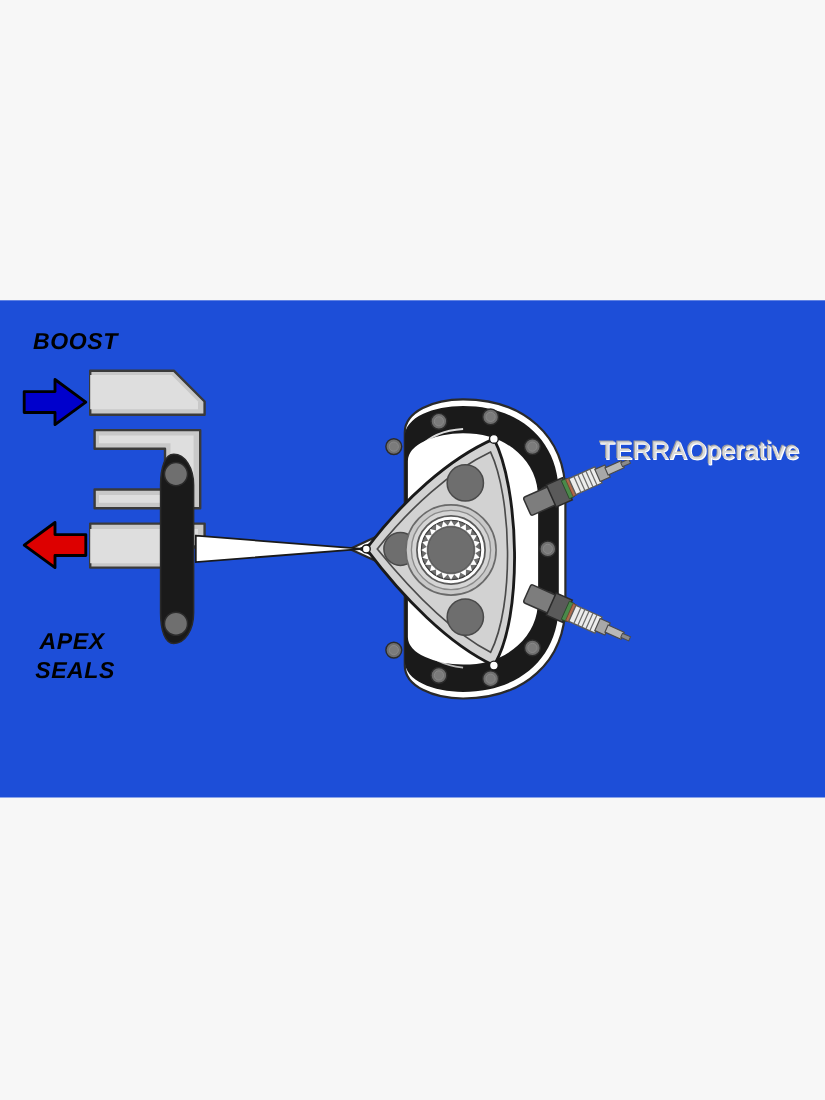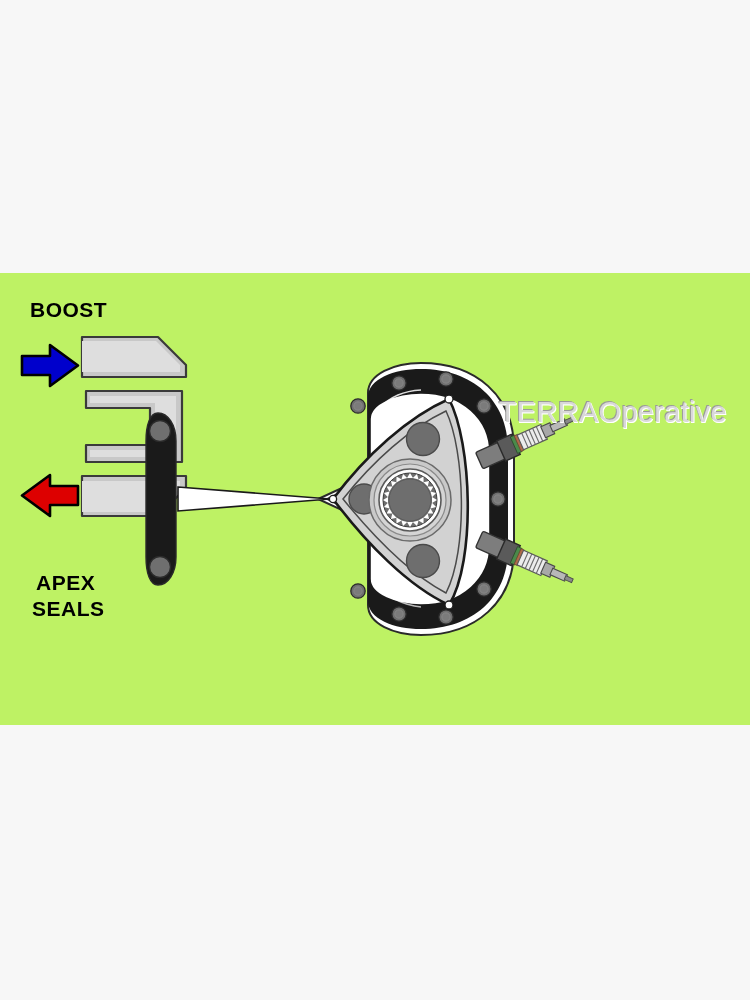--- a/index.html
+++ b/index.html
@@ -29,36 +29,37 @@
     background: #f7f7f7;
   }
   #band-top   { top: 0;    height: 273px; }
   #band-bottom{ top: 725px; height: 275px; }
   #canvas-area {
     position: absolute;
     left: 0;
     top: 273px;
     width: 750px;
     height: 452px;
-    background: #bef264;
+    background: #1d4ed8;
+    font-style: italic;
   }
   #diagram-svg {
     position: absolute;
     left: 0;
     top: 0;
     width: 750px;
     height: 452px;
     display: block;
   }
   #watermark {
     position: absolute;
     right: 23px;
     top: 396px;
     font-family: "Liberation Sans", sans-serif;
-    font-size: 29px;
+    font-size: 23px;
     letter-spacing: 0.3px;
     color: #d9d9d9;
     text-shadow:
        1px  1px 0 #ffffff,
       -1px -1px 0 #9a9a9a,
        0px  1px 0 #ffffff;
     white-space: nowrap;
     user-select: none;
   }
   .lbl {

